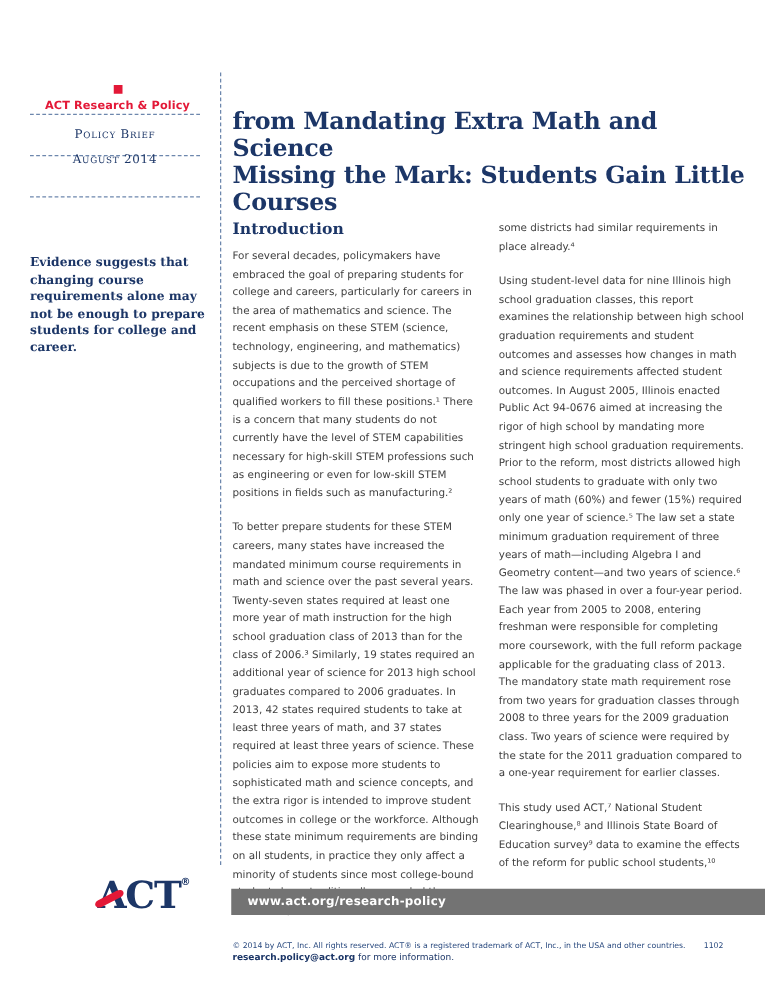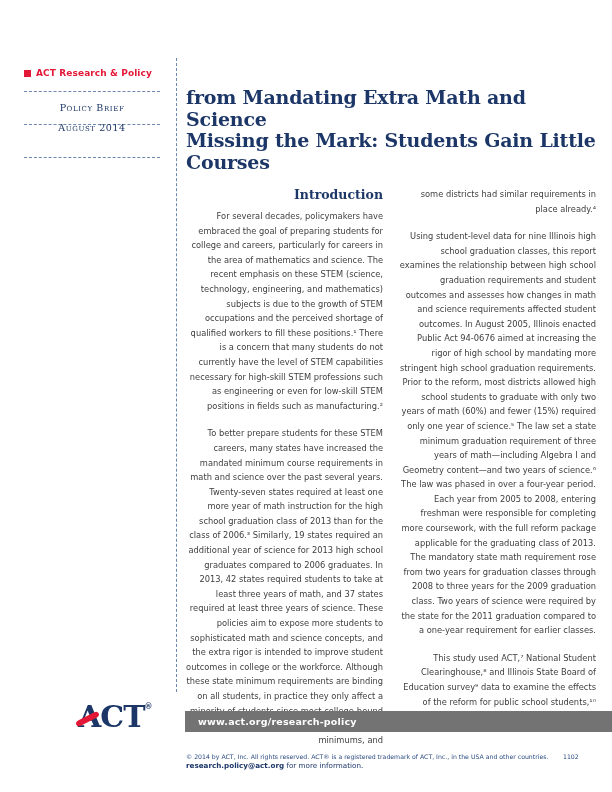--- a/index.html
+++ b/index.html
@@ -1,40 +1,40 @@
 <!DOCTYPE html>
 <html><head>
 <meta charset="utf-8">
 <style>
   html,body{margin:0;padding:0;background:#ffffff;}
   .page{position:relative;width:612px;height:792px;background:#ffffff;overflow:hidden;
         font-family:"DejaVu Sans",sans-serif;color:#3e3e3e;}
 
   
-  .brand{position:absolute;left:24px;top:68px;width:140px;display:flex;align-items:center;gap:5px;}
+  .brand{position:absolute;left:24px;top:68px;width:140px;display:flex;align-items:center;gap:5px;flex-direction:column;}
   .brand-square{width:7px;height:7px;background:#e31837;flex:0 0 auto;}
   .brand-label{font-size:9px;font-weight:bold;color:#e31837;letter-spacing:.1px;white-space:nowrap;}
   .rail-rule{position:absolute;left:24px;width:136px;border-top:1px dashed #6d87ad;height:0;}
   .rule-1{top:91px;} .rule-2{top:124px;} .rule-3{top:157px;}
   .kicker,.date{position:absolute;left:24px;width:136px;text-align:center;
         font-family:"DejaVu Serif",serif;font-weight:normal;font-variant:small-caps;
         color:#1c3667;font-size:9.5px;letter-spacing:.6px;}
   .kicker{top:102px;} .date{top:122px;}
   .pull-quote{position:absolute;left:24px;top:204px;width:142px;
         font-family:"DejaVu Serif",serif;font-weight:bold;font-size:9.8px;
         line-height:13.6px;color:#1c3667;}
   .v-rule{position:absolute;left:176px;top:58px;height:634px;border-left:1px dashed #6d87ad;width:0;}
 
   
   .main{position:absolute;left:186px;top:87px;width:410px;}
   .title{font-family:"DejaVu Serif",serif;font-weight:bold;color:#1c3667;
         font-size:19px;line-height:21.5px;letter-spacing:-.2px;}
   .authors{margin-top:9px;font-family:"DejaVu Serif",serif;font-weight:bold;
         font-variant:small-caps;font-size:8.8px;letter-spacing:.4px;color:#1c3667;}
-  .columns{display:flex;gap:16px;margin-top:14px;text-align:right;}
+  .columns{display:flex;gap:16px;margin-top:2px;}
   .col{width:197px;}
   .section-heading{font-family:"DejaVu Serif",serif;font-weight:bold;
         font-size:12.5px;color:#1c3667;margin:0 0 7px 0;}
   .col p{margin:0 0 13px 0;font-size:8.3px;line-height:14.6px;color:#3e3e3e;}
 
   
   .logo{position:absolute;left:78px;top:699px;width:100px;height:42px;}
   .logo-text{font-family:"DejaVu Serif",serif;font-weight:bold;font-size:30px;
         letter-spacing:-1px;color:#1c3667;position:relative;z-index:2;}
   .logo-reg{font-size:8px;color:#1c3667;vertical-align:18px;font-weight:bold;}
@@ -55,20 +55,21 @@
 
   <div class="brand">
     <span class="brand-square"></span>
     <span class="brand-label">ACT Research &amp; Policy</span>
   </div>
   <div class="rail-rule rule-1"></div>
   <div class="kicker">Policy Brief</div>
   <div class="rail-rule rule-2"></div>
   <div class="date">August 2014</div>
   <div class="rail-rule rule-3"></div>
+  <div class="pull-quote">Evidence suggests that changing course requirements alone may not be enough to prepare students for college and career.</div>
   <div class="v-rule"></div>
 
   <div class="main">
     <div class="title">
       <div>from Mandating Extra Math and Science</div>
       <div>Missing the Mark: Students Gain Little</div>
       <div>Courses</div>
     </div>
 
     <div class="columns">

